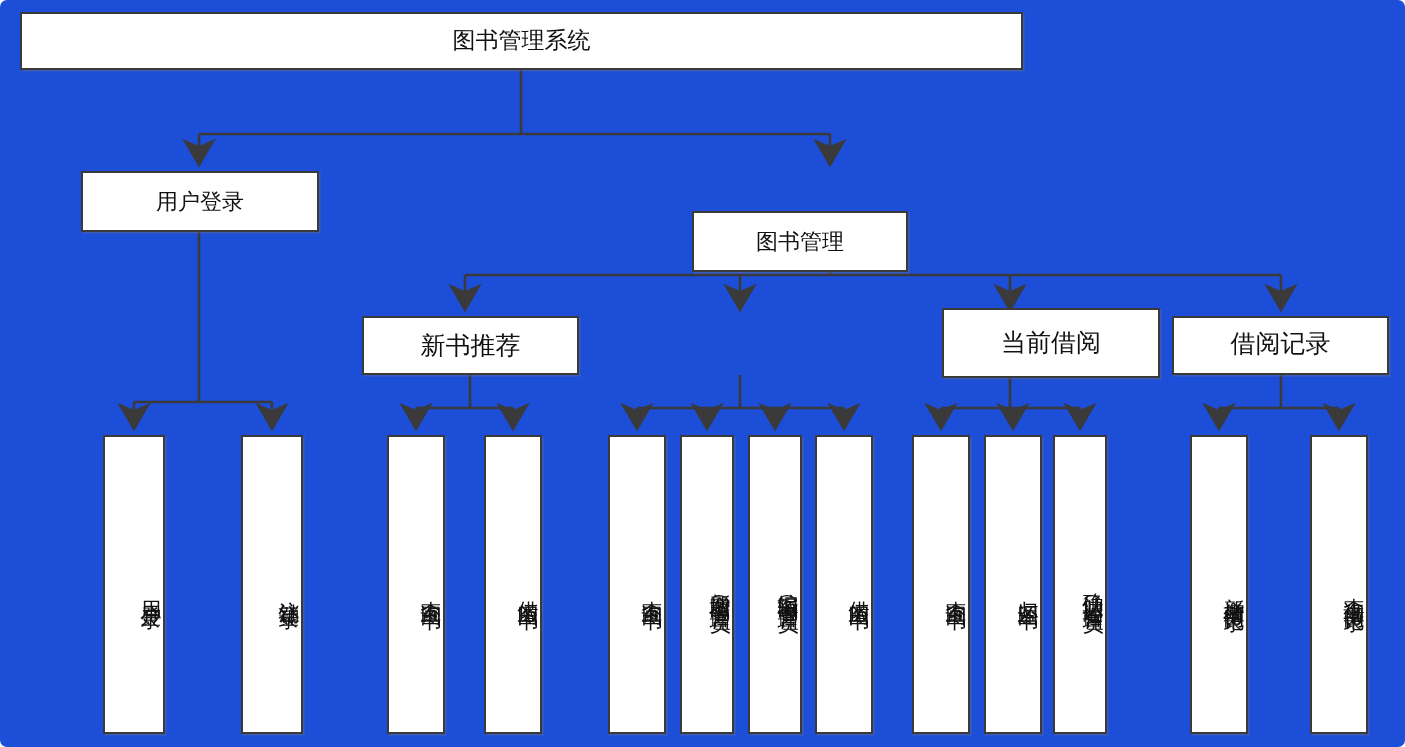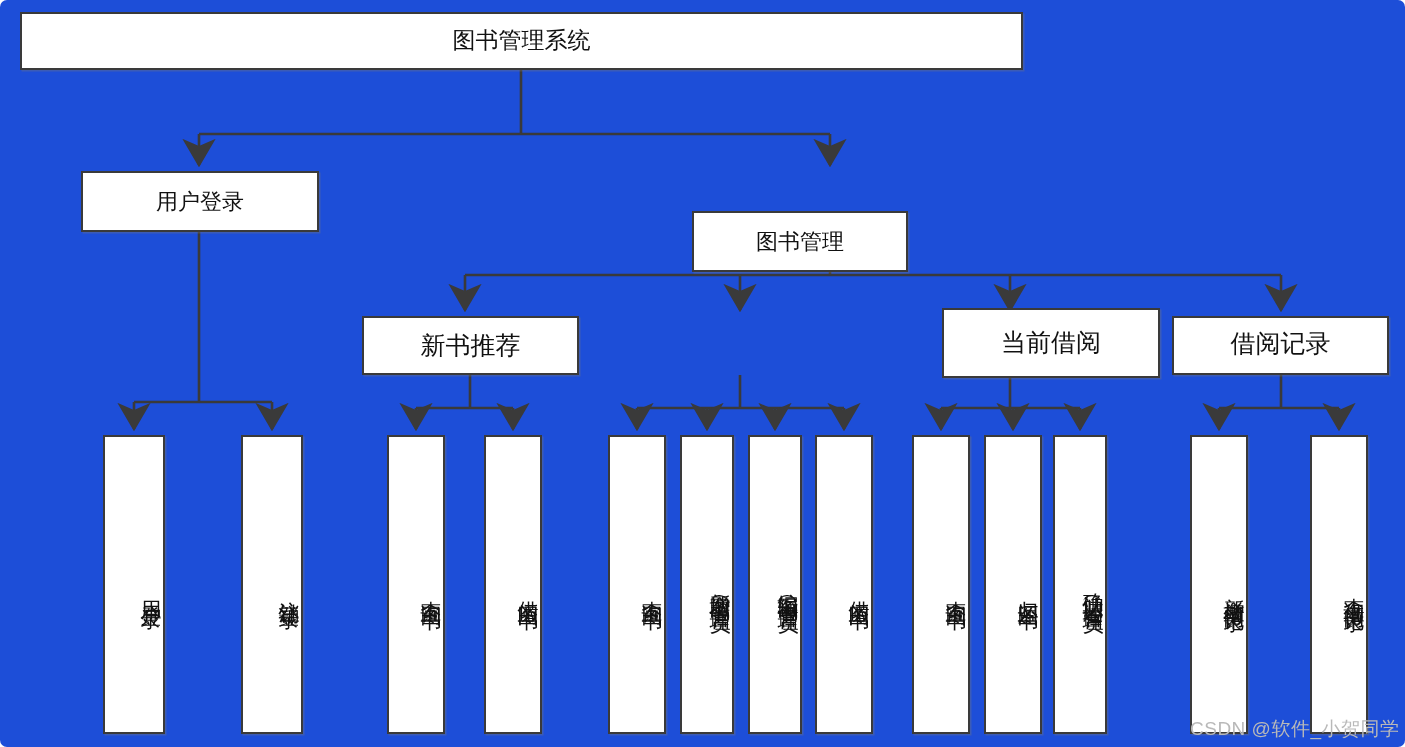--- a/index.html
+++ b/index.html
@@ -180,15 +180,14 @@
   <div class="node leaf" id="n-leaf-10" style="left: 1053px; top: 435px; width: 54px; height: 299px;">
     <span class="vtext">确认归还（管理员）</span>
   </div>
   <div class="node leaf" id="n-leaf-11" style="left: 1190px; top: 435px; width: 58px; height: 299px;">
     <span class="vtext">新增借阅记录</span>
   </div>
   <div class="node leaf" id="n-leaf-12" style="left: 1310px; top: 435px; width: 58px; height: 299px;">
     <span class="vtext">查询借阅记录</span>
   </div>
 
-  <div class="watermark" id="wm" style="left: 1190px; top: 716px; color: rgb(185, 185, 185);">CSDN @软件_小贺同学</div>
 
 </div>
 
 </body></html>

